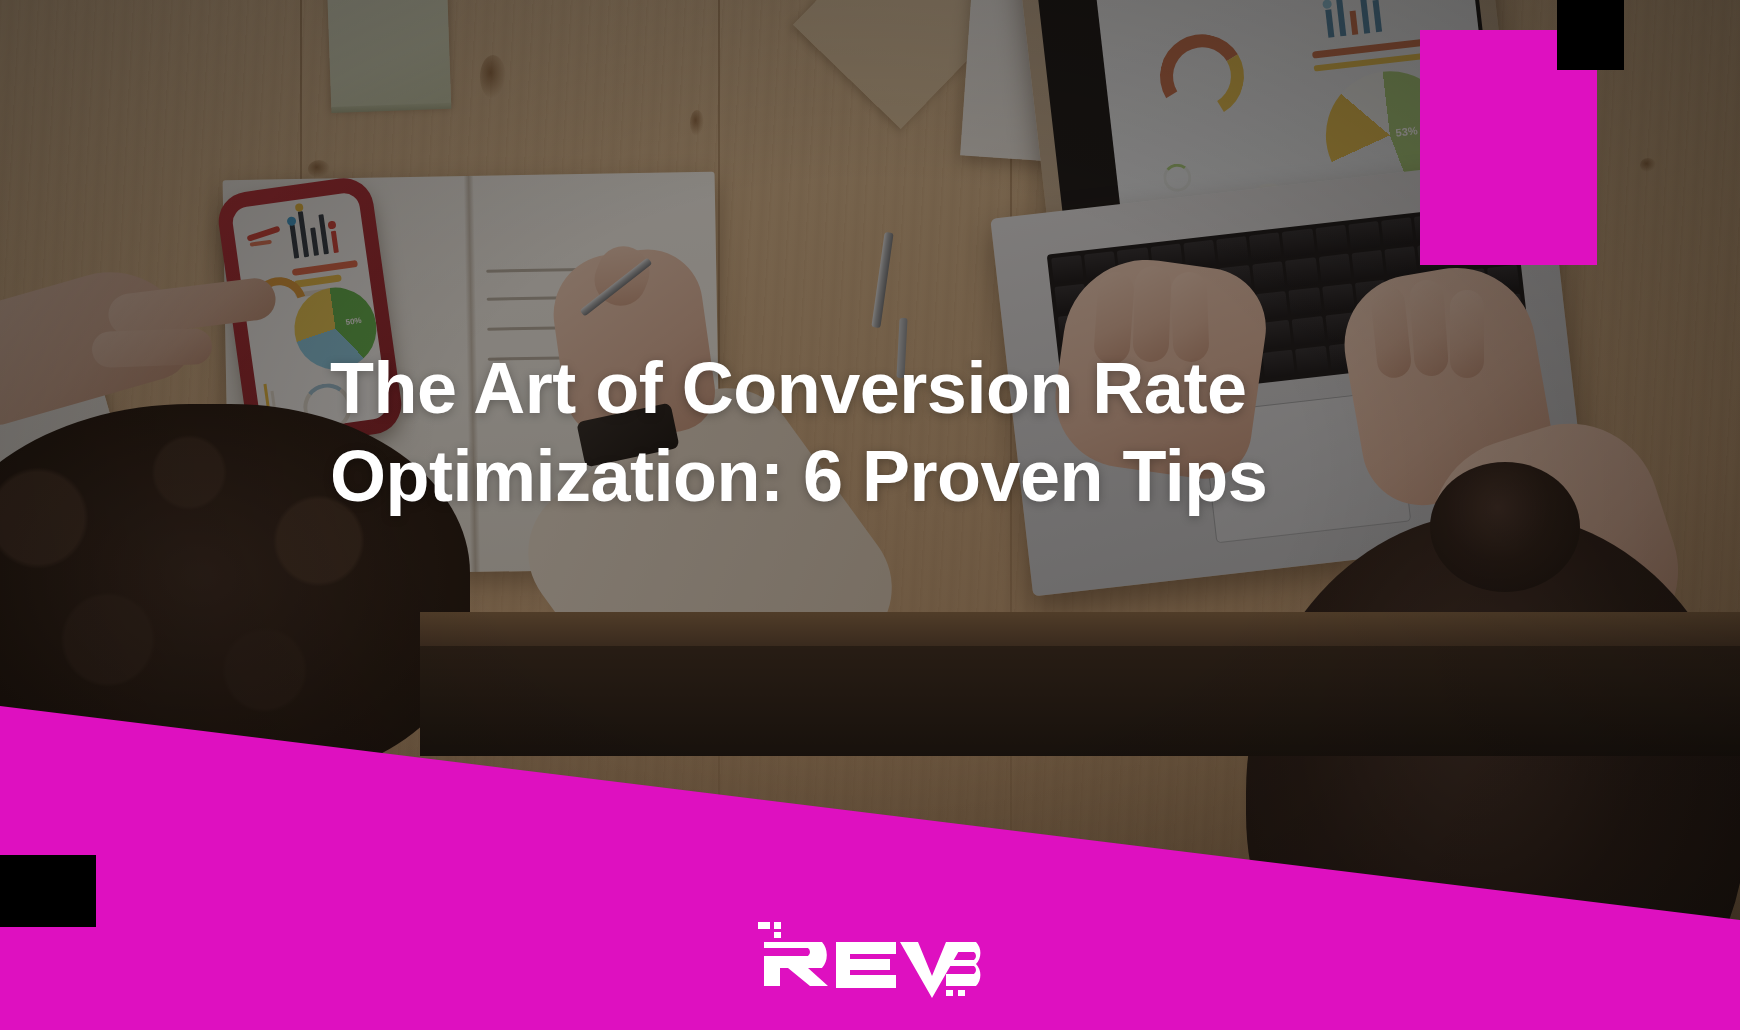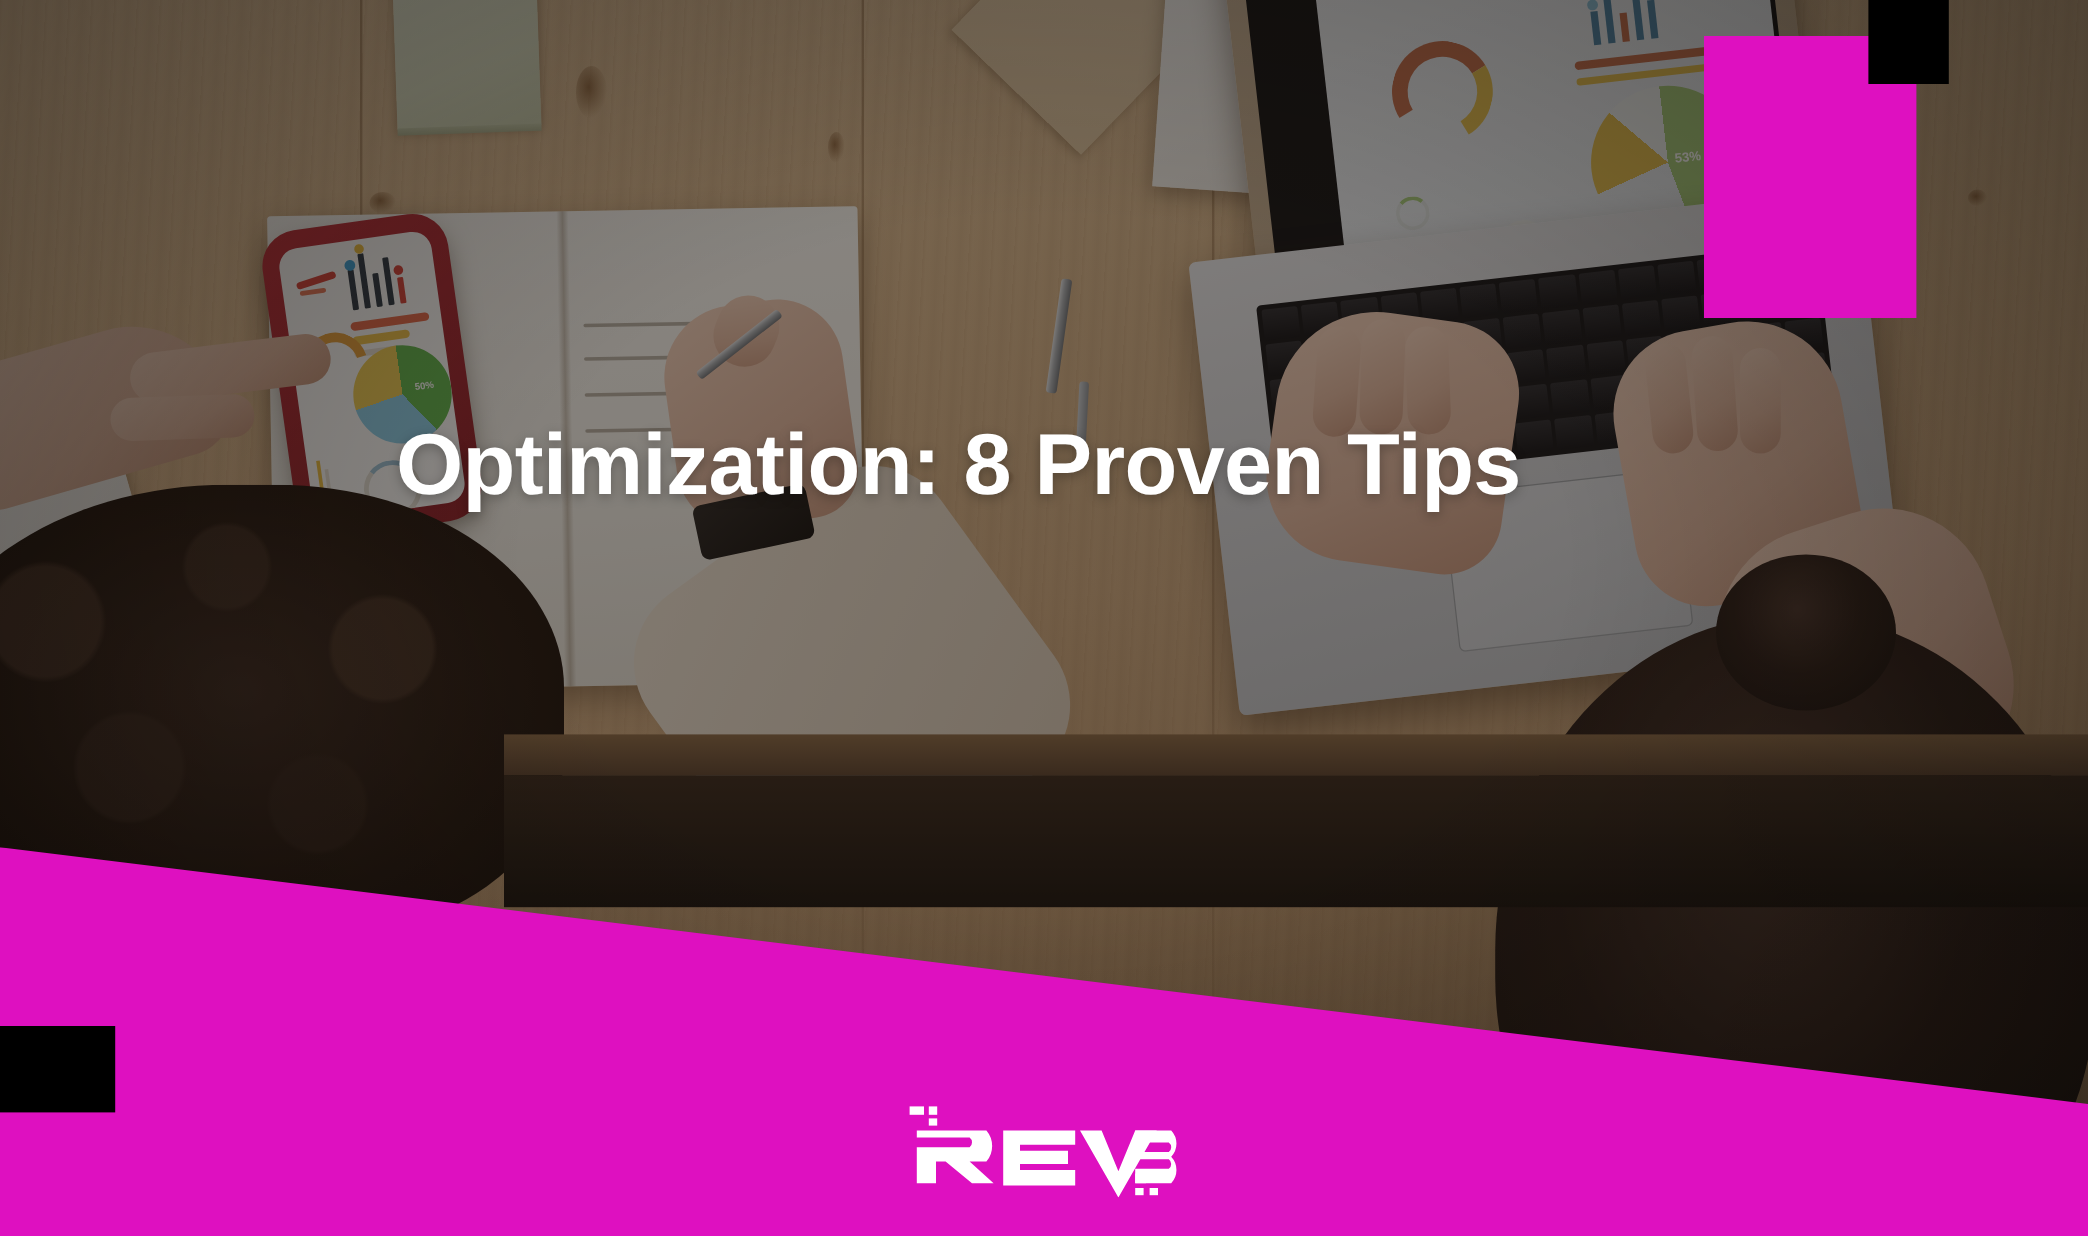--- a/index.html
+++ b/index.html
@@ -437,21 +437,22 @@
   </div>
 
   <div class="magenta-rect" style="left:1420px;top:30px;width:177px;height:235px"></div>
   <div class="black-sq" style="left:1557px;top:0;width:67px;height:70px"></div>
 
   <div class="magenta-band"></div>
 
   <div class="black-sq" style="left:0;top:855px;width:96px;height:72px"></div>
 
   <div class="title">
-    <span class="l">Optimization: 8 Proven Tips</span>
+    <span class="l">The Art of Conversion Rate</span>
+    <span class="l">Optimization: 6 Proven Tips</span>
   </div>
 
   <div class="logo">
     <svg viewBox="0 0 240 86" aria-label="REVERB">
       <g fill="#ffffff">
 
         <rect x="8" y="10" width="12" height="7"></rect>
         <rect x="24" y="10" width="7" height="7"></rect>
         <rect x="24" y="20" width="7" height="6"></rect>
 

